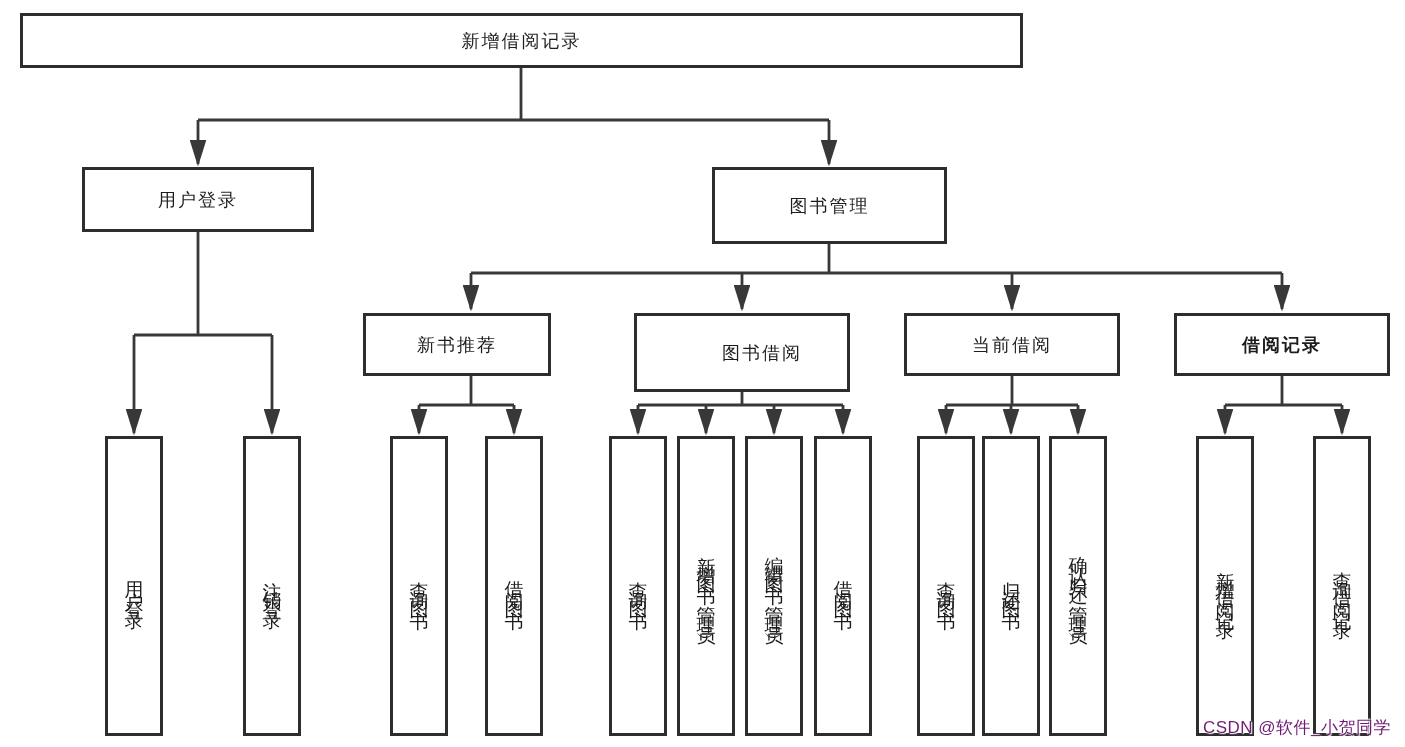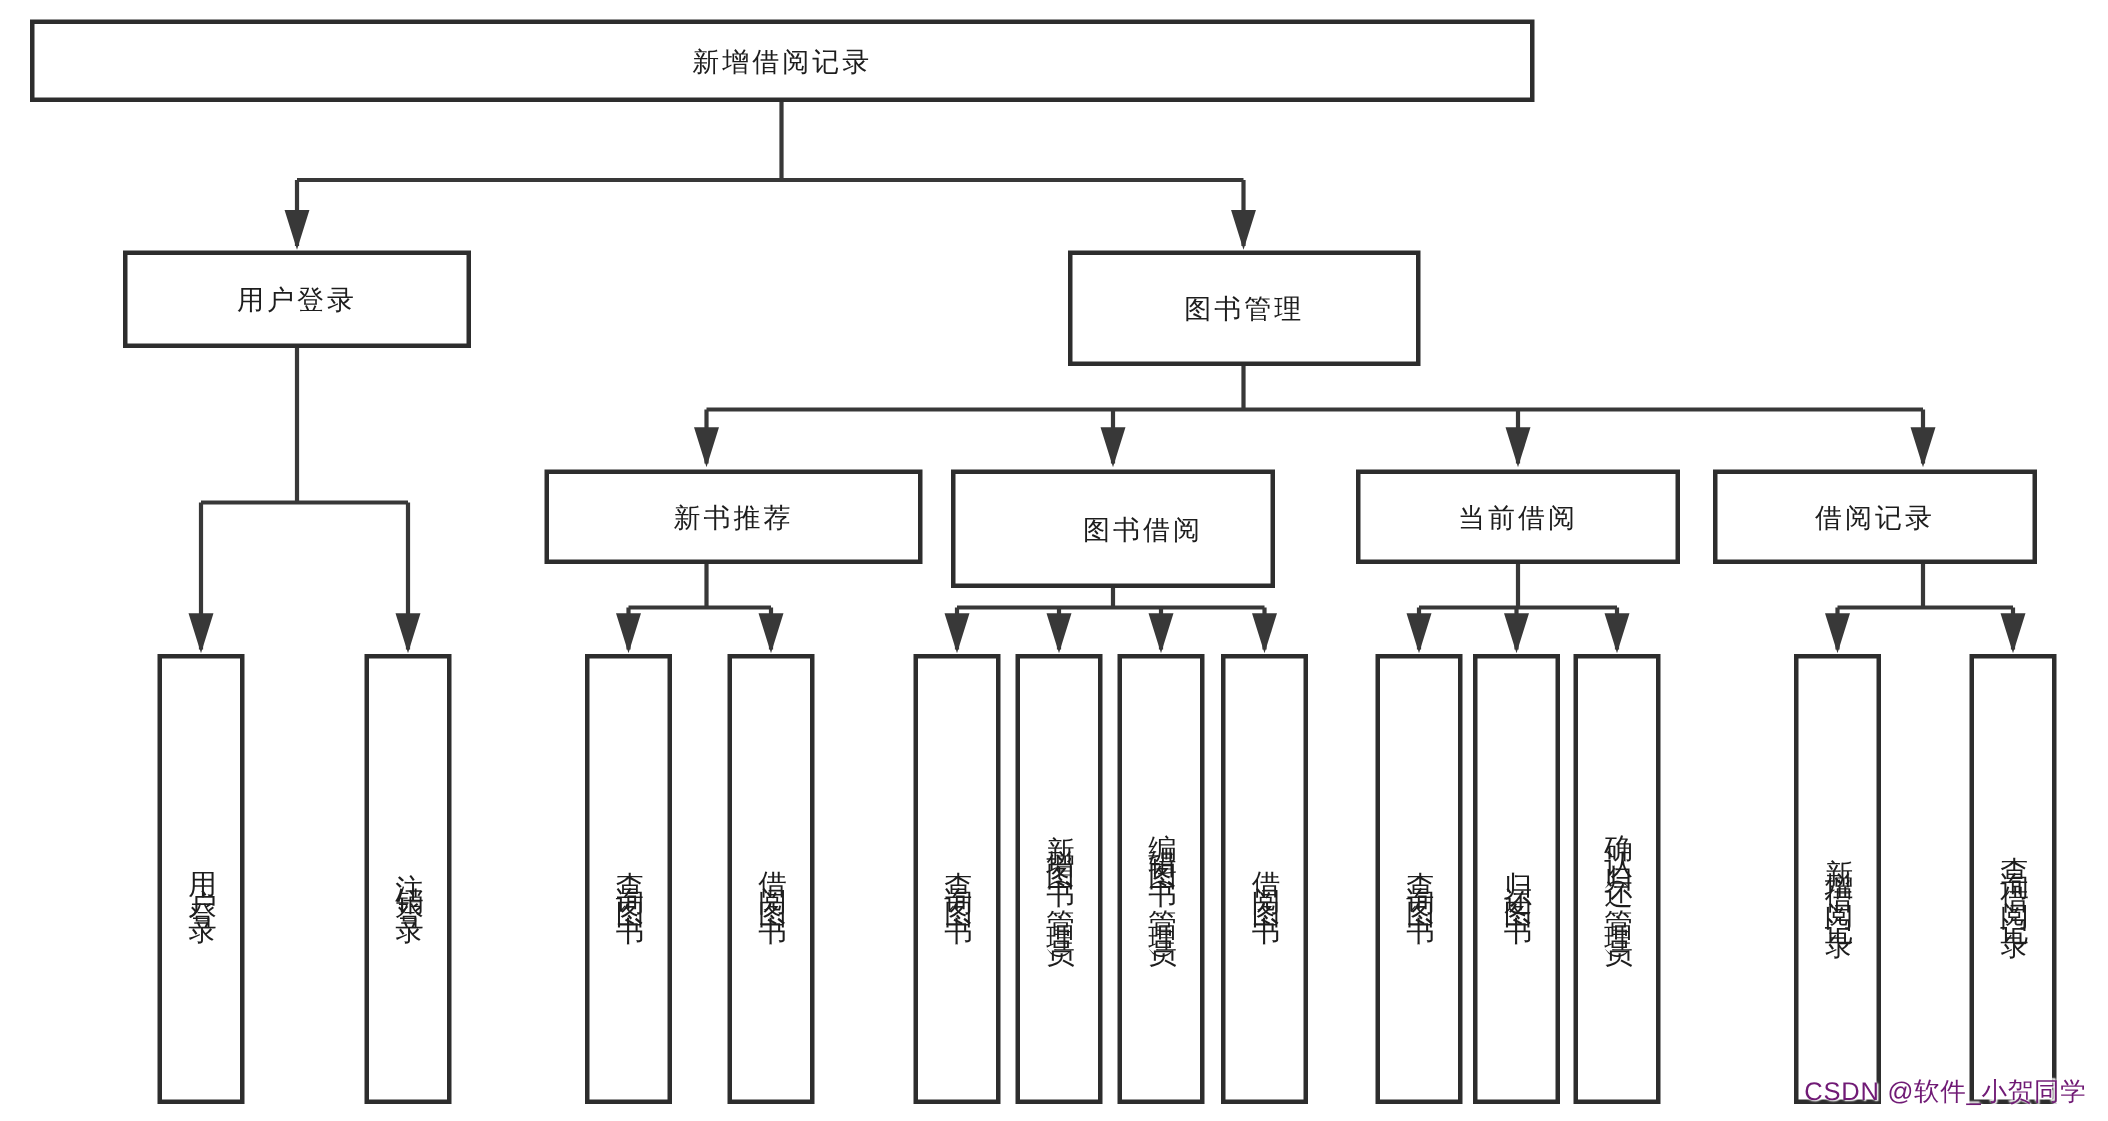--- a/index.html
+++ b/index.html
@@ -108,24 +108,24 @@
     <path d="M1078 405 V433" marker-end="url(#arrowhead)"></path>
     <path d="M1225 405 V433" marker-end="url(#arrowhead)"></path>
     <path d="M1342 405 V433" marker-end="url(#arrowhead)"></path>
   </svg>
 
   <div class="node" style="left:20px; top:13px; width:1003px; height:55px;">新增借阅记录</div>
 
   <div class="node" style="left:82px; top:167px; width:232px; height:65px;">用户登录</div>
   <div class="node" style="left:712px; top:167px; width:235px; height:77px;">图书管理</div>
 
-  <div class="node" style="left:363px; top:313px; width:252px; height:63px;">新书推荐</div>
+  <div class="node" style="left:363px; top:313px; width:188px; height:63px;">新书推荐</div>
   <div class="node" style="left:634px; top:313px; width:216px; height:79px;padding-left:40px;">图书借阅</div>
   <div class="node" style="left:904px; top:313px; width:216px; height:63px;">当前借阅</div>
-  <div class="node" style="left:1142px; top:313px; width:216px; height:63px;">借阅记录</div>
+  <div class="node" style="left:1174px; top:313px; width:216px; height:63px;font-weight:bold;">借阅记录</div>
 
   <div class="leaf" style="left:105px;">用户登录</div>
   <div class="leaf" style="left:243px;">注销登录</div>
 
   <div class="leaf" style="left:390px;">查询图书</div>
   <div class="leaf" style="left:485px;">借阅图书</div>
 
   <div class="leaf" style="left:609px;">查询图书</div>
   <div class="leaf" style="left:677px;">新增图书（管理员）</div>
   <div class="leaf" style="left:745px;">编辑图书（管理员）</div>

